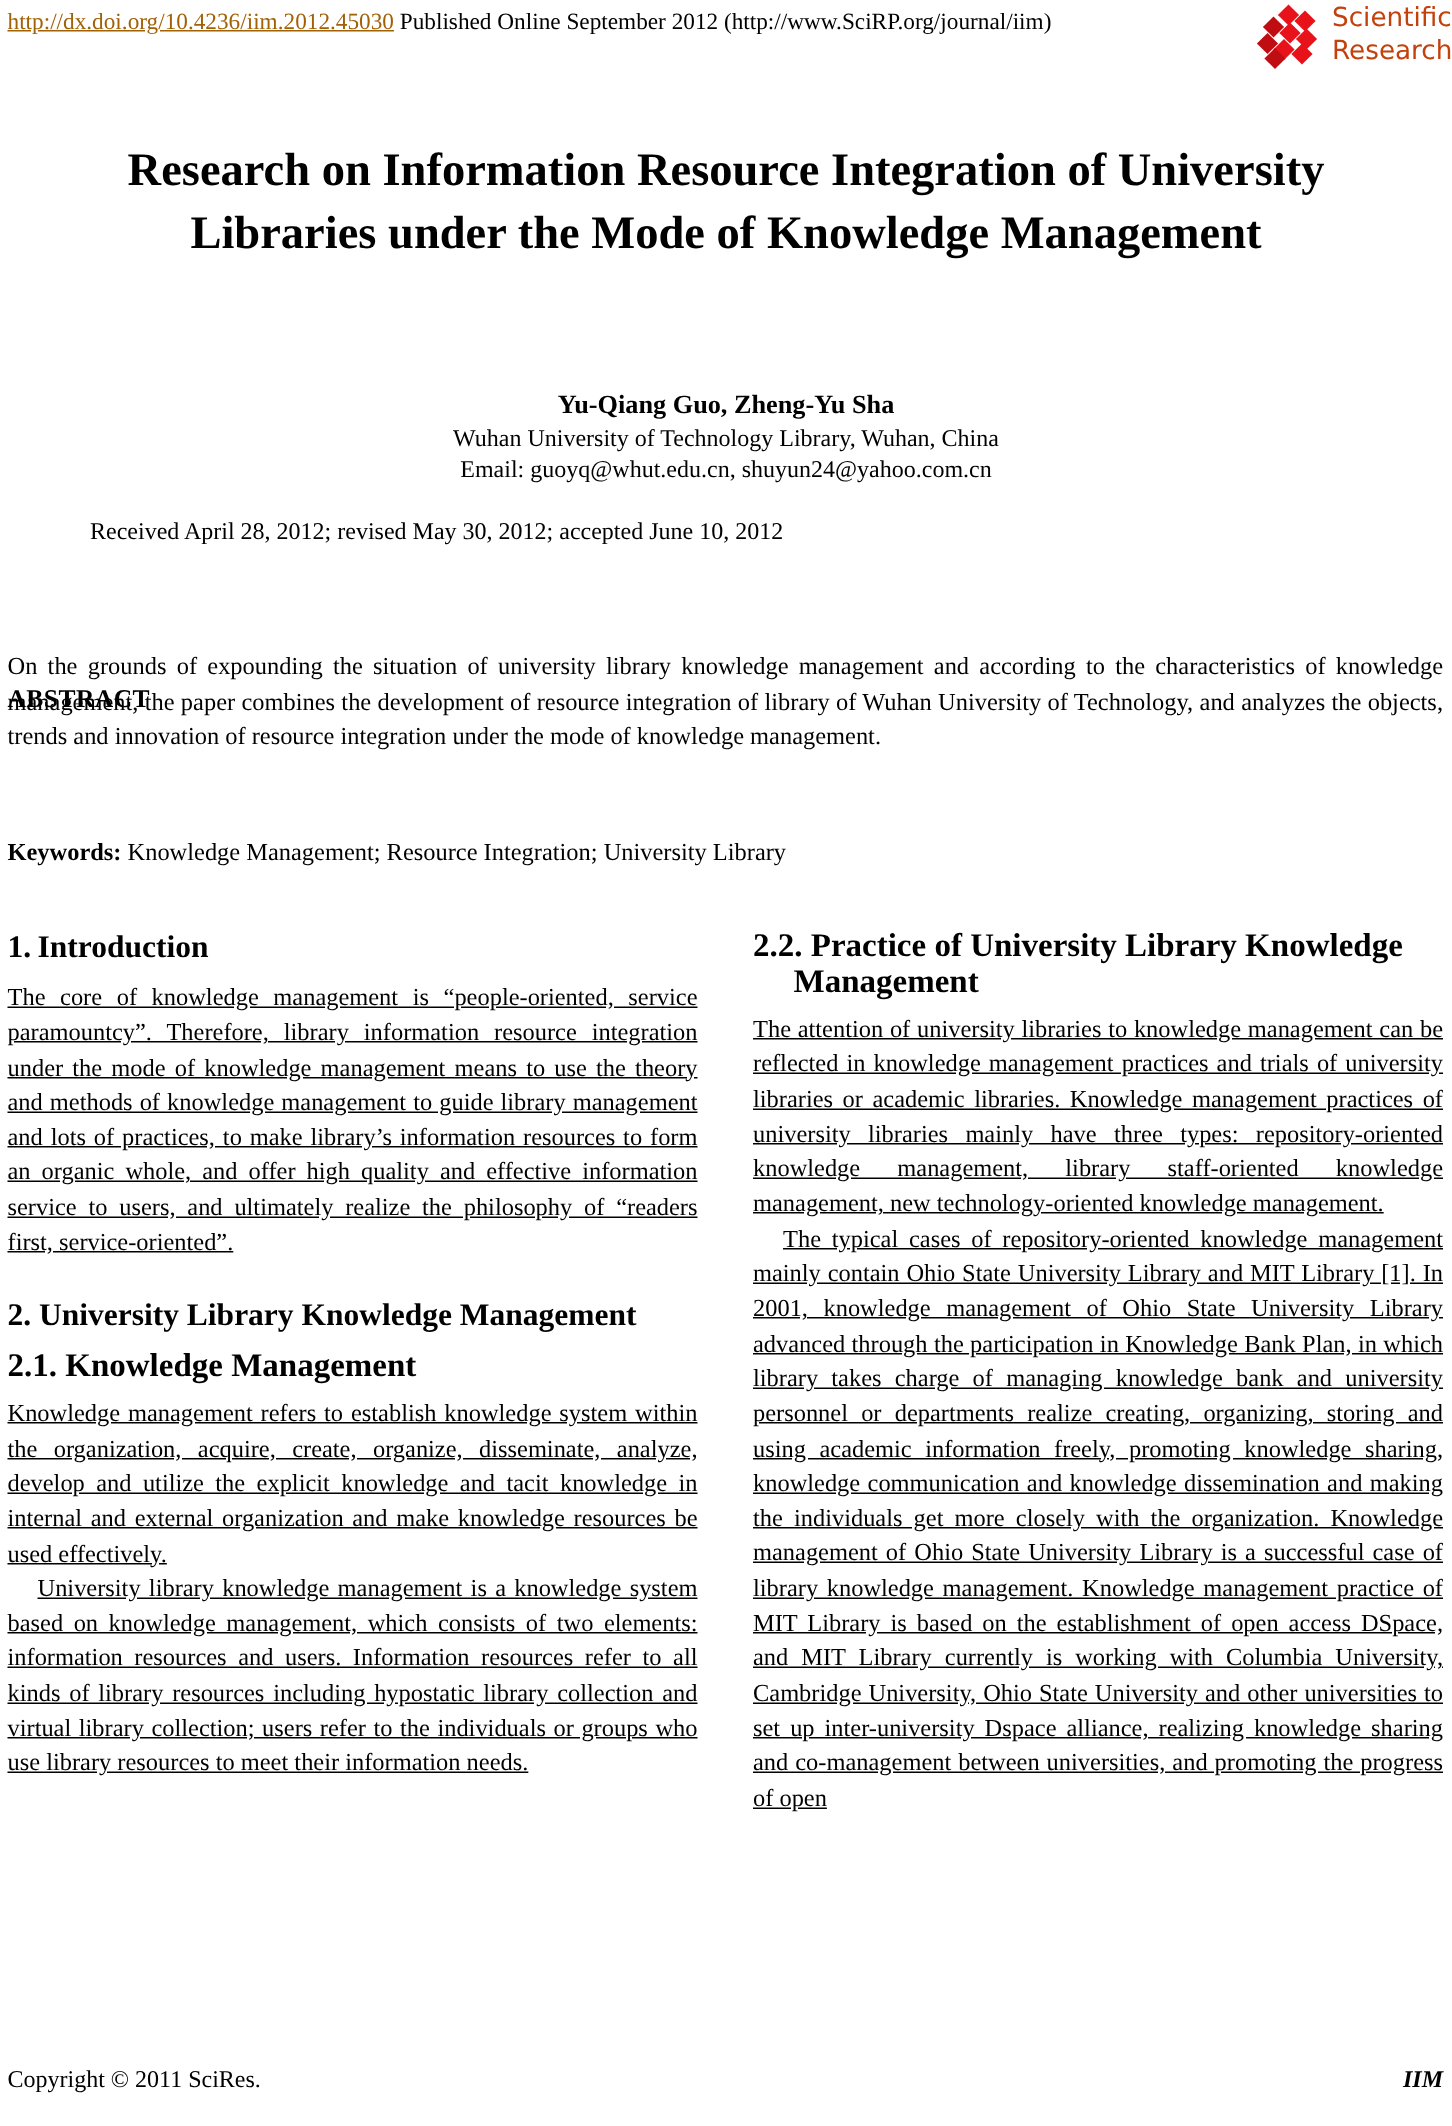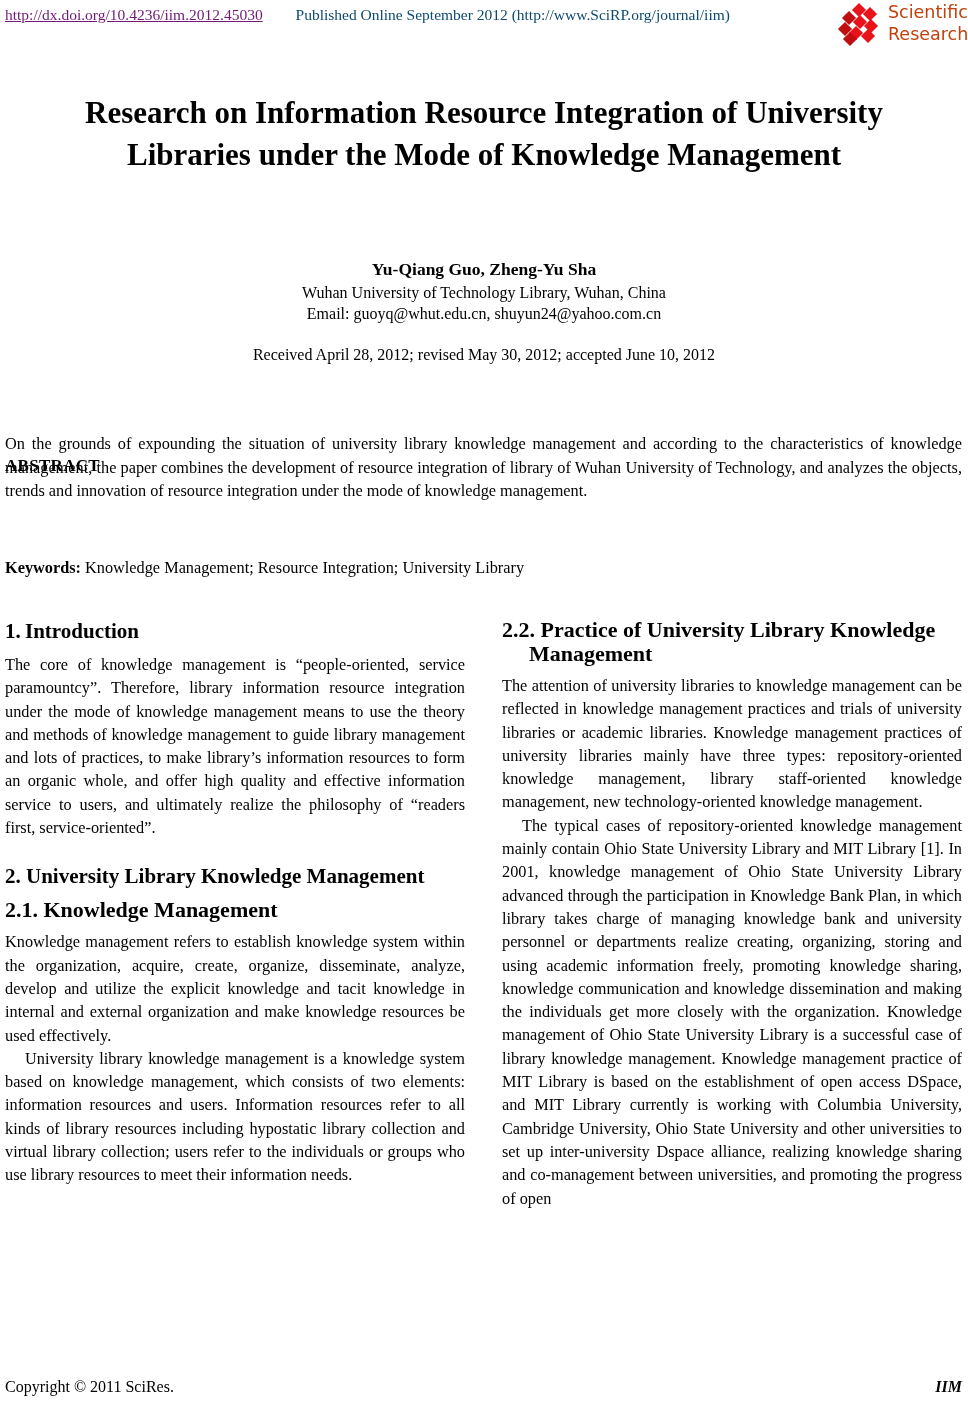--- a/index.html
+++ b/index.html
@@ -36,23 +36,23 @@
   .journal-meta {
     font-weight: bold;
   }
   .header-line2 {
     font-size: 15.5px;
     line-height: 19px;
     white-space: nowrap;
     margin-top: 1px;
   }
   .doi-link {
-    color: #701a75;
-  }
-  .pub-info { color: #0c4a6e; padding-left: 29px; }
+    color: #a16207;
+  }
+  .pub-info { color: #000000; }
 
   .logo {
     position: absolute;
     right: 0px;
     top: 2px;
     width: 140px;
     height: 46px;
   }
   .logo-mark {
     position: absolute;
@@ -119,21 +119,20 @@
     width: 848px;
     text-align: center;
     font-size: 16px;
     line-height: 21px;
   }
   .dates {
     position: absolute;
     left: 60px;
     top: 344px;
     width: 848px;
-    text-align: center;
     font-size: 16px;
     line-height: 21px;
   }
 
   
   .abstract-head {
     position: absolute;
     left: 5px;
     top: 412px;
     font-size: 17px;
@@ -191,20 +190,21 @@
   }
   .h1.hang { padding-left: 22px; text-indent: -22px; }
   .h2.hang { padding-left: 27px; text-indent: -27px; }
 
   .h1.spaced { margin-top: 24px; }
 
   p.para {
     margin: 0 0 0 0;
     text-align: justify;
     text-justify: inter-word;
+    text-decoration: underline;
   }
   p.para + p.para { text-indent: 20px; }
 
   
   p.para { text-align-last: left; }
 
   
   .footer-left {
     position: absolute;
     left: 5px;

